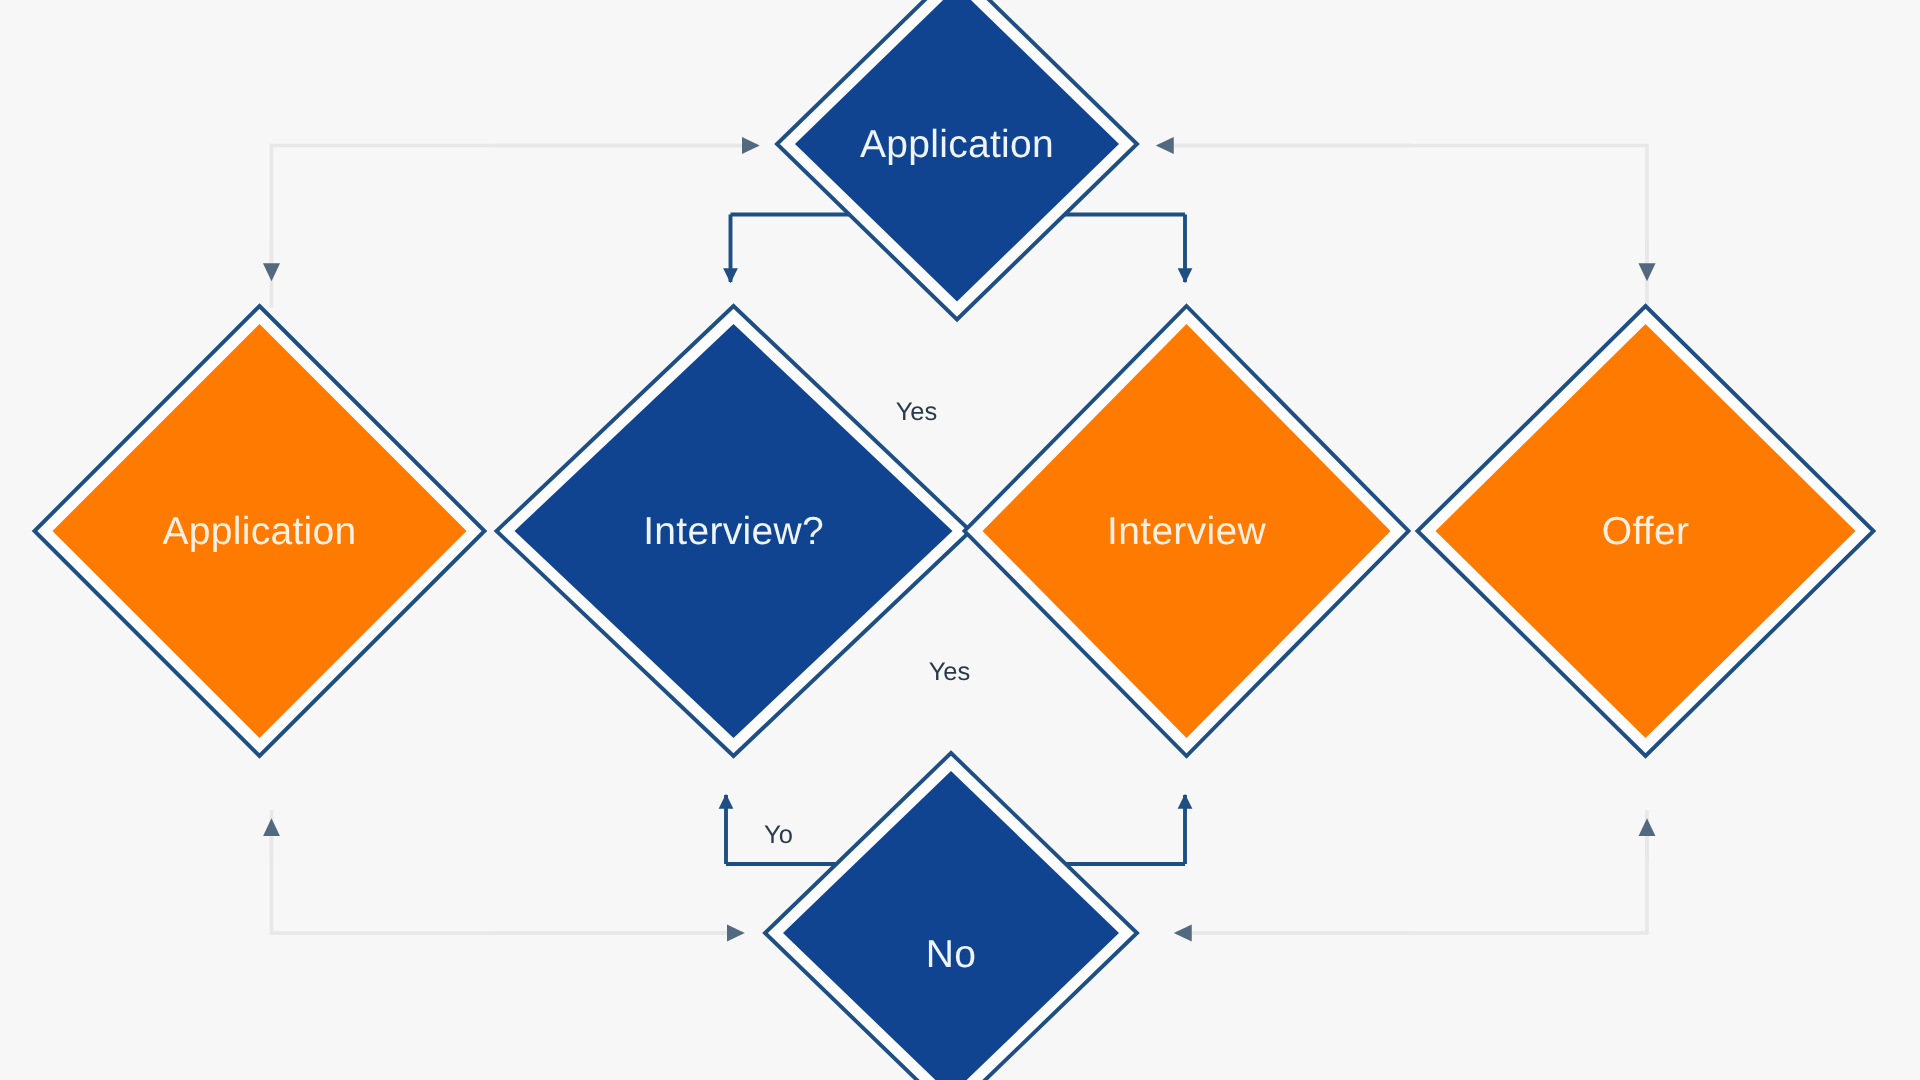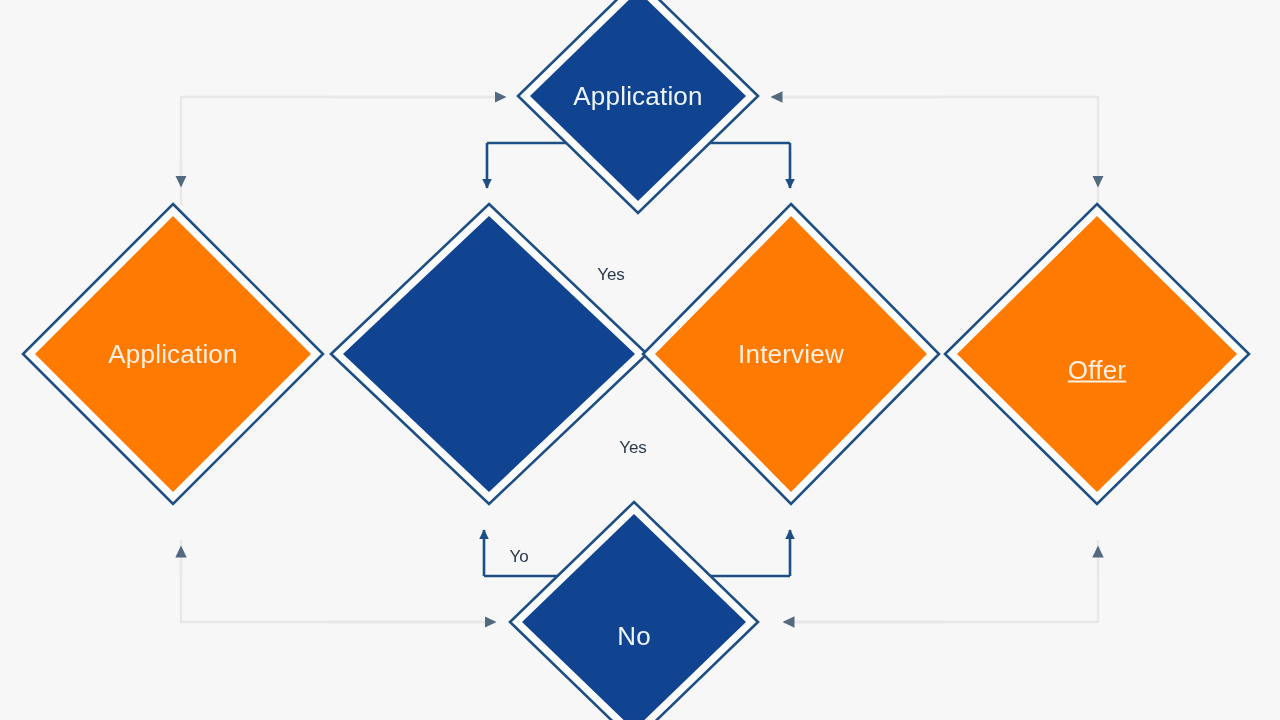--- a/index.html
+++ b/index.html
@@ -111,21 +111,22 @@
     </g>
 
     <g>
       <polygon points="634,502 758,622 634,742 510,622" fill="#fdfdfd" stroke="#1d4f84" stroke-width="2.6"></polygon>
       <polygon points="634,514 746,622 634,730 522,622" fill="#104490"></polygon>
     </g>
   </svg>
 
   <div class="node-label on-blue" style="left:638px;top:96px;">Application</div>
   <div class="node-label on-orange" style="left:173px;top:354px;">Application</div>
+  <div class="node-label on-blue" style="left:489px;top:354px;">Interview?</div>
   <div class="node-label on-orange" style="left:791px;top:354px;">Interview</div>
-  <div class="node-label on-orange" style="left:1097px;top:370px;text-decoration:underline;">Offer</div>
+  <div class="node-label on-orange" style="left:1097px;top:354px;">Offer</div>
   <div class="node-label on-blue" style="left:634px;top:622px;margin-top:14px;">No</div>
 
   <div class="edge-label" style="left:611px;top:275px;">Yes</div>
   <div class="edge-label" style="left:633px;top:448px;">Yes</div>
   <div class="edge-label" style="left:519px;top:557px;">Yo</div>
 
 </div>
 
 </body></html>

